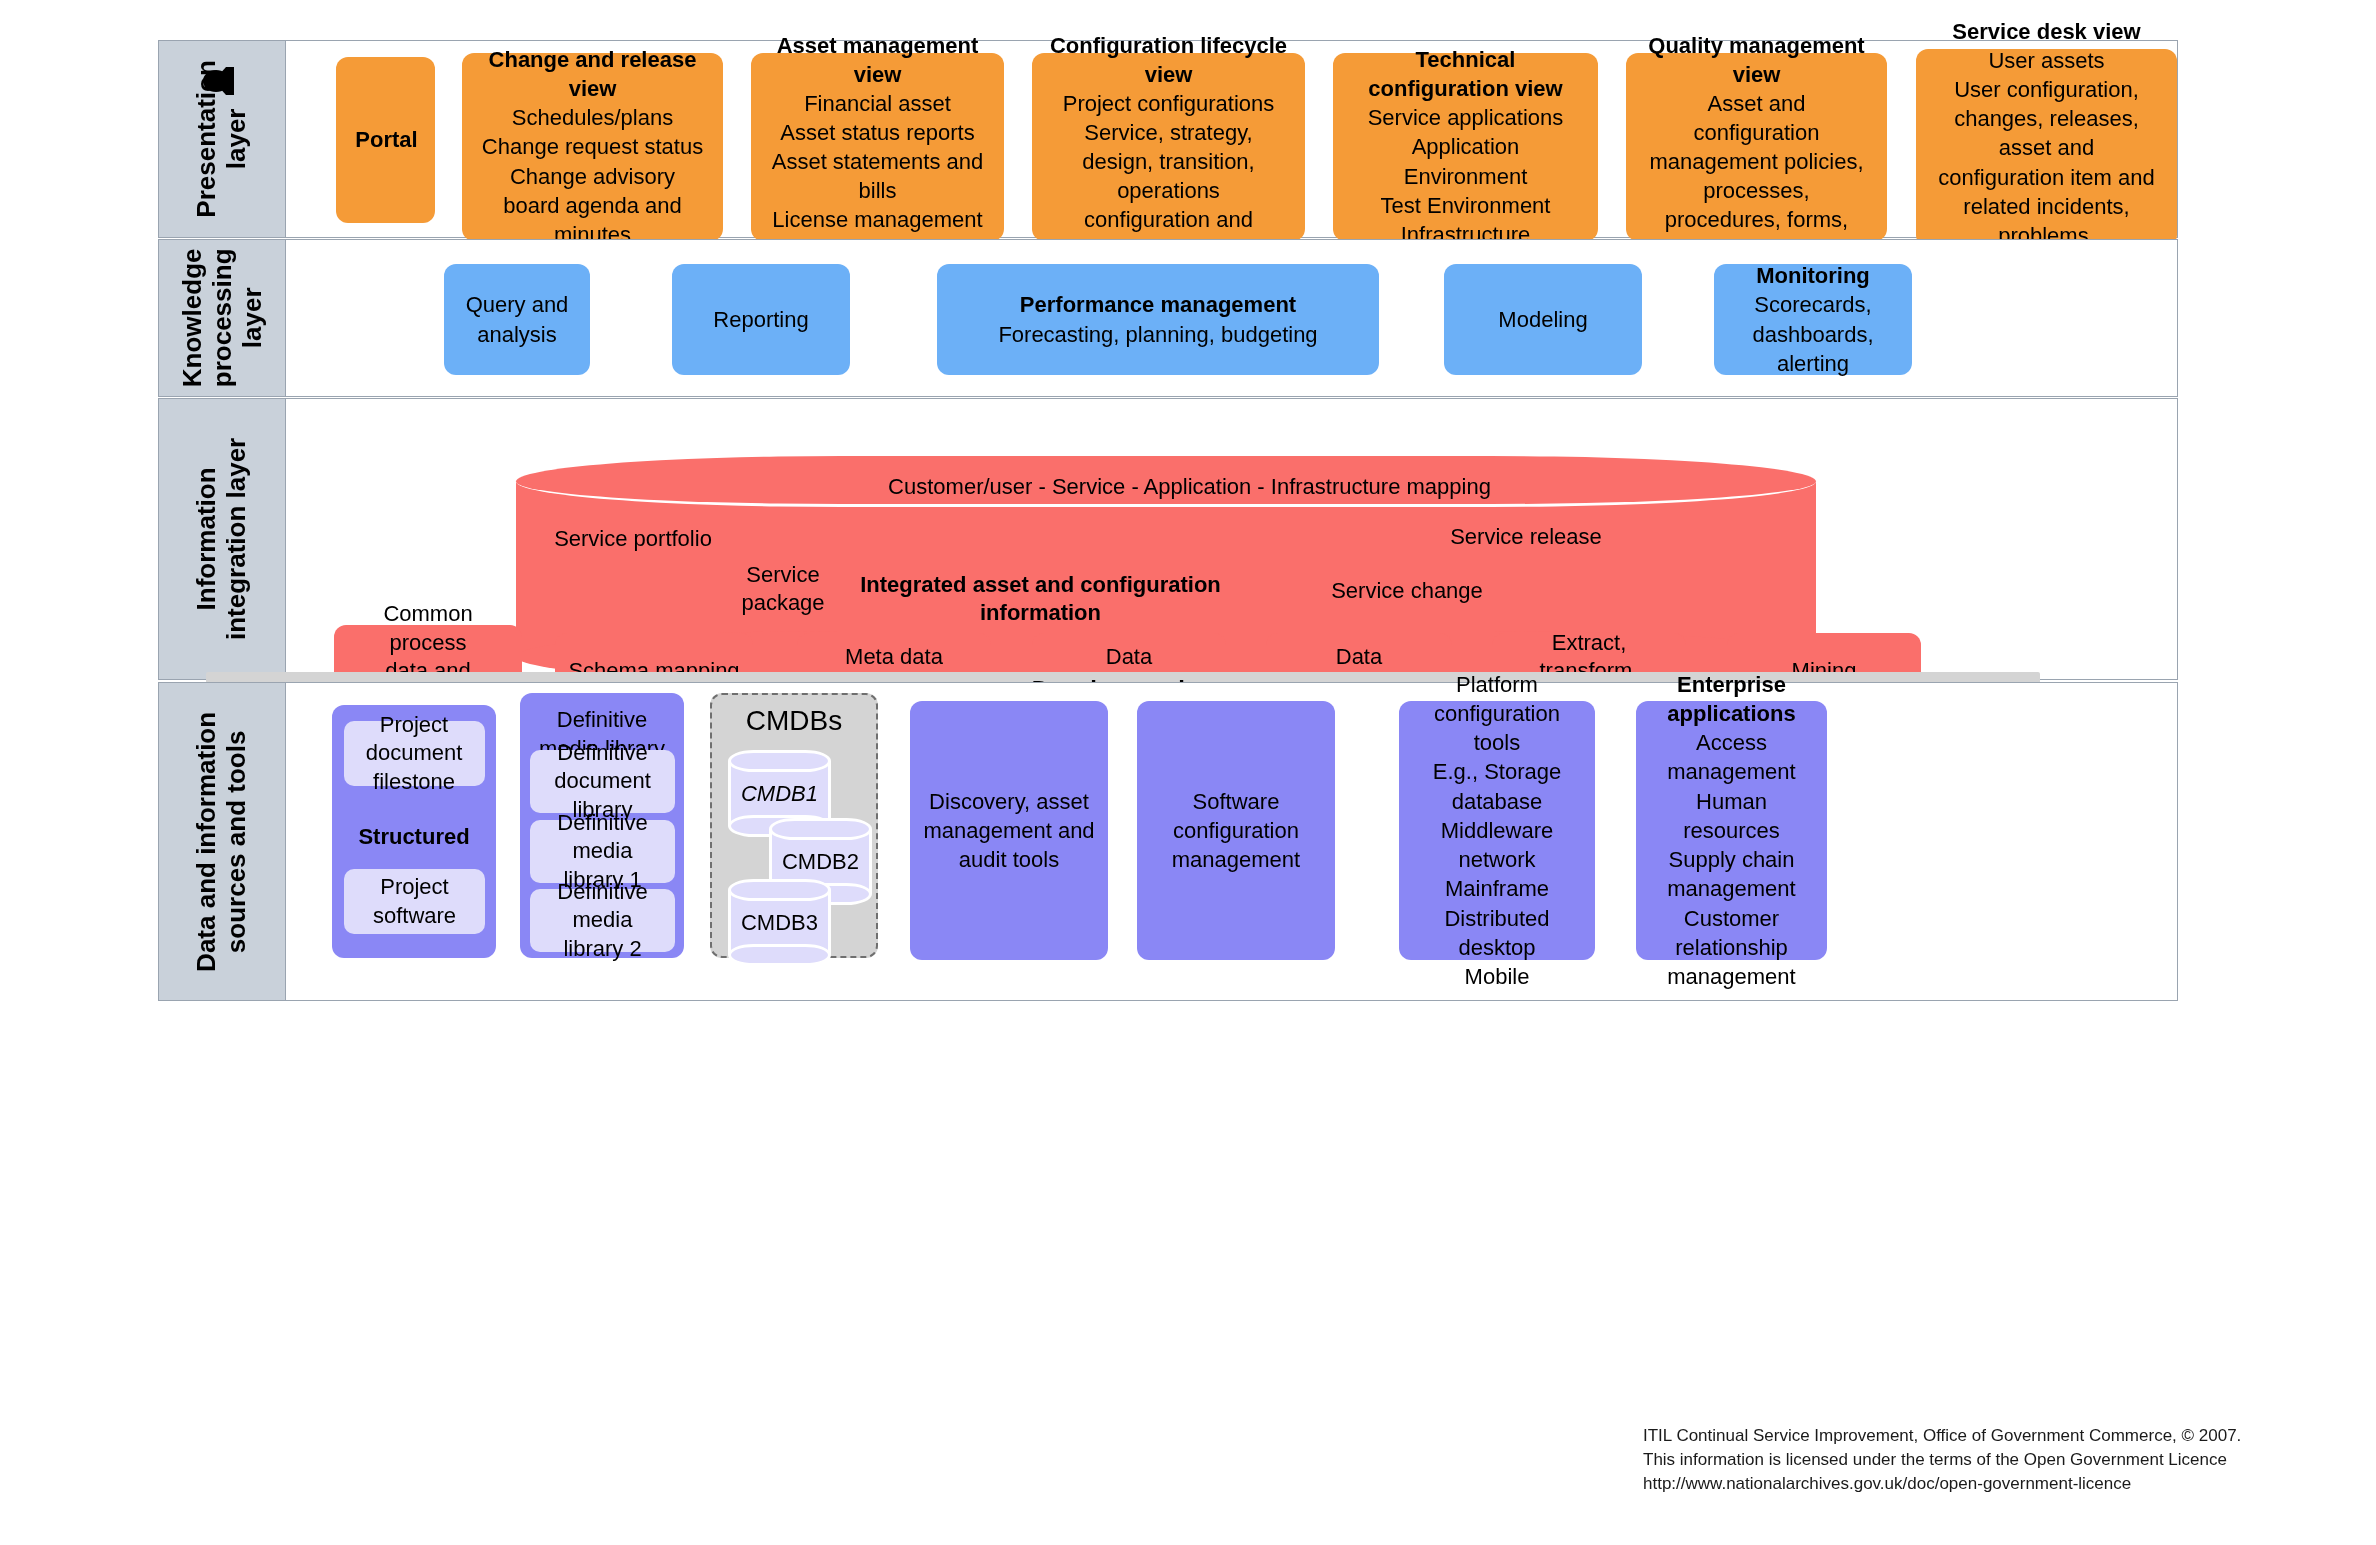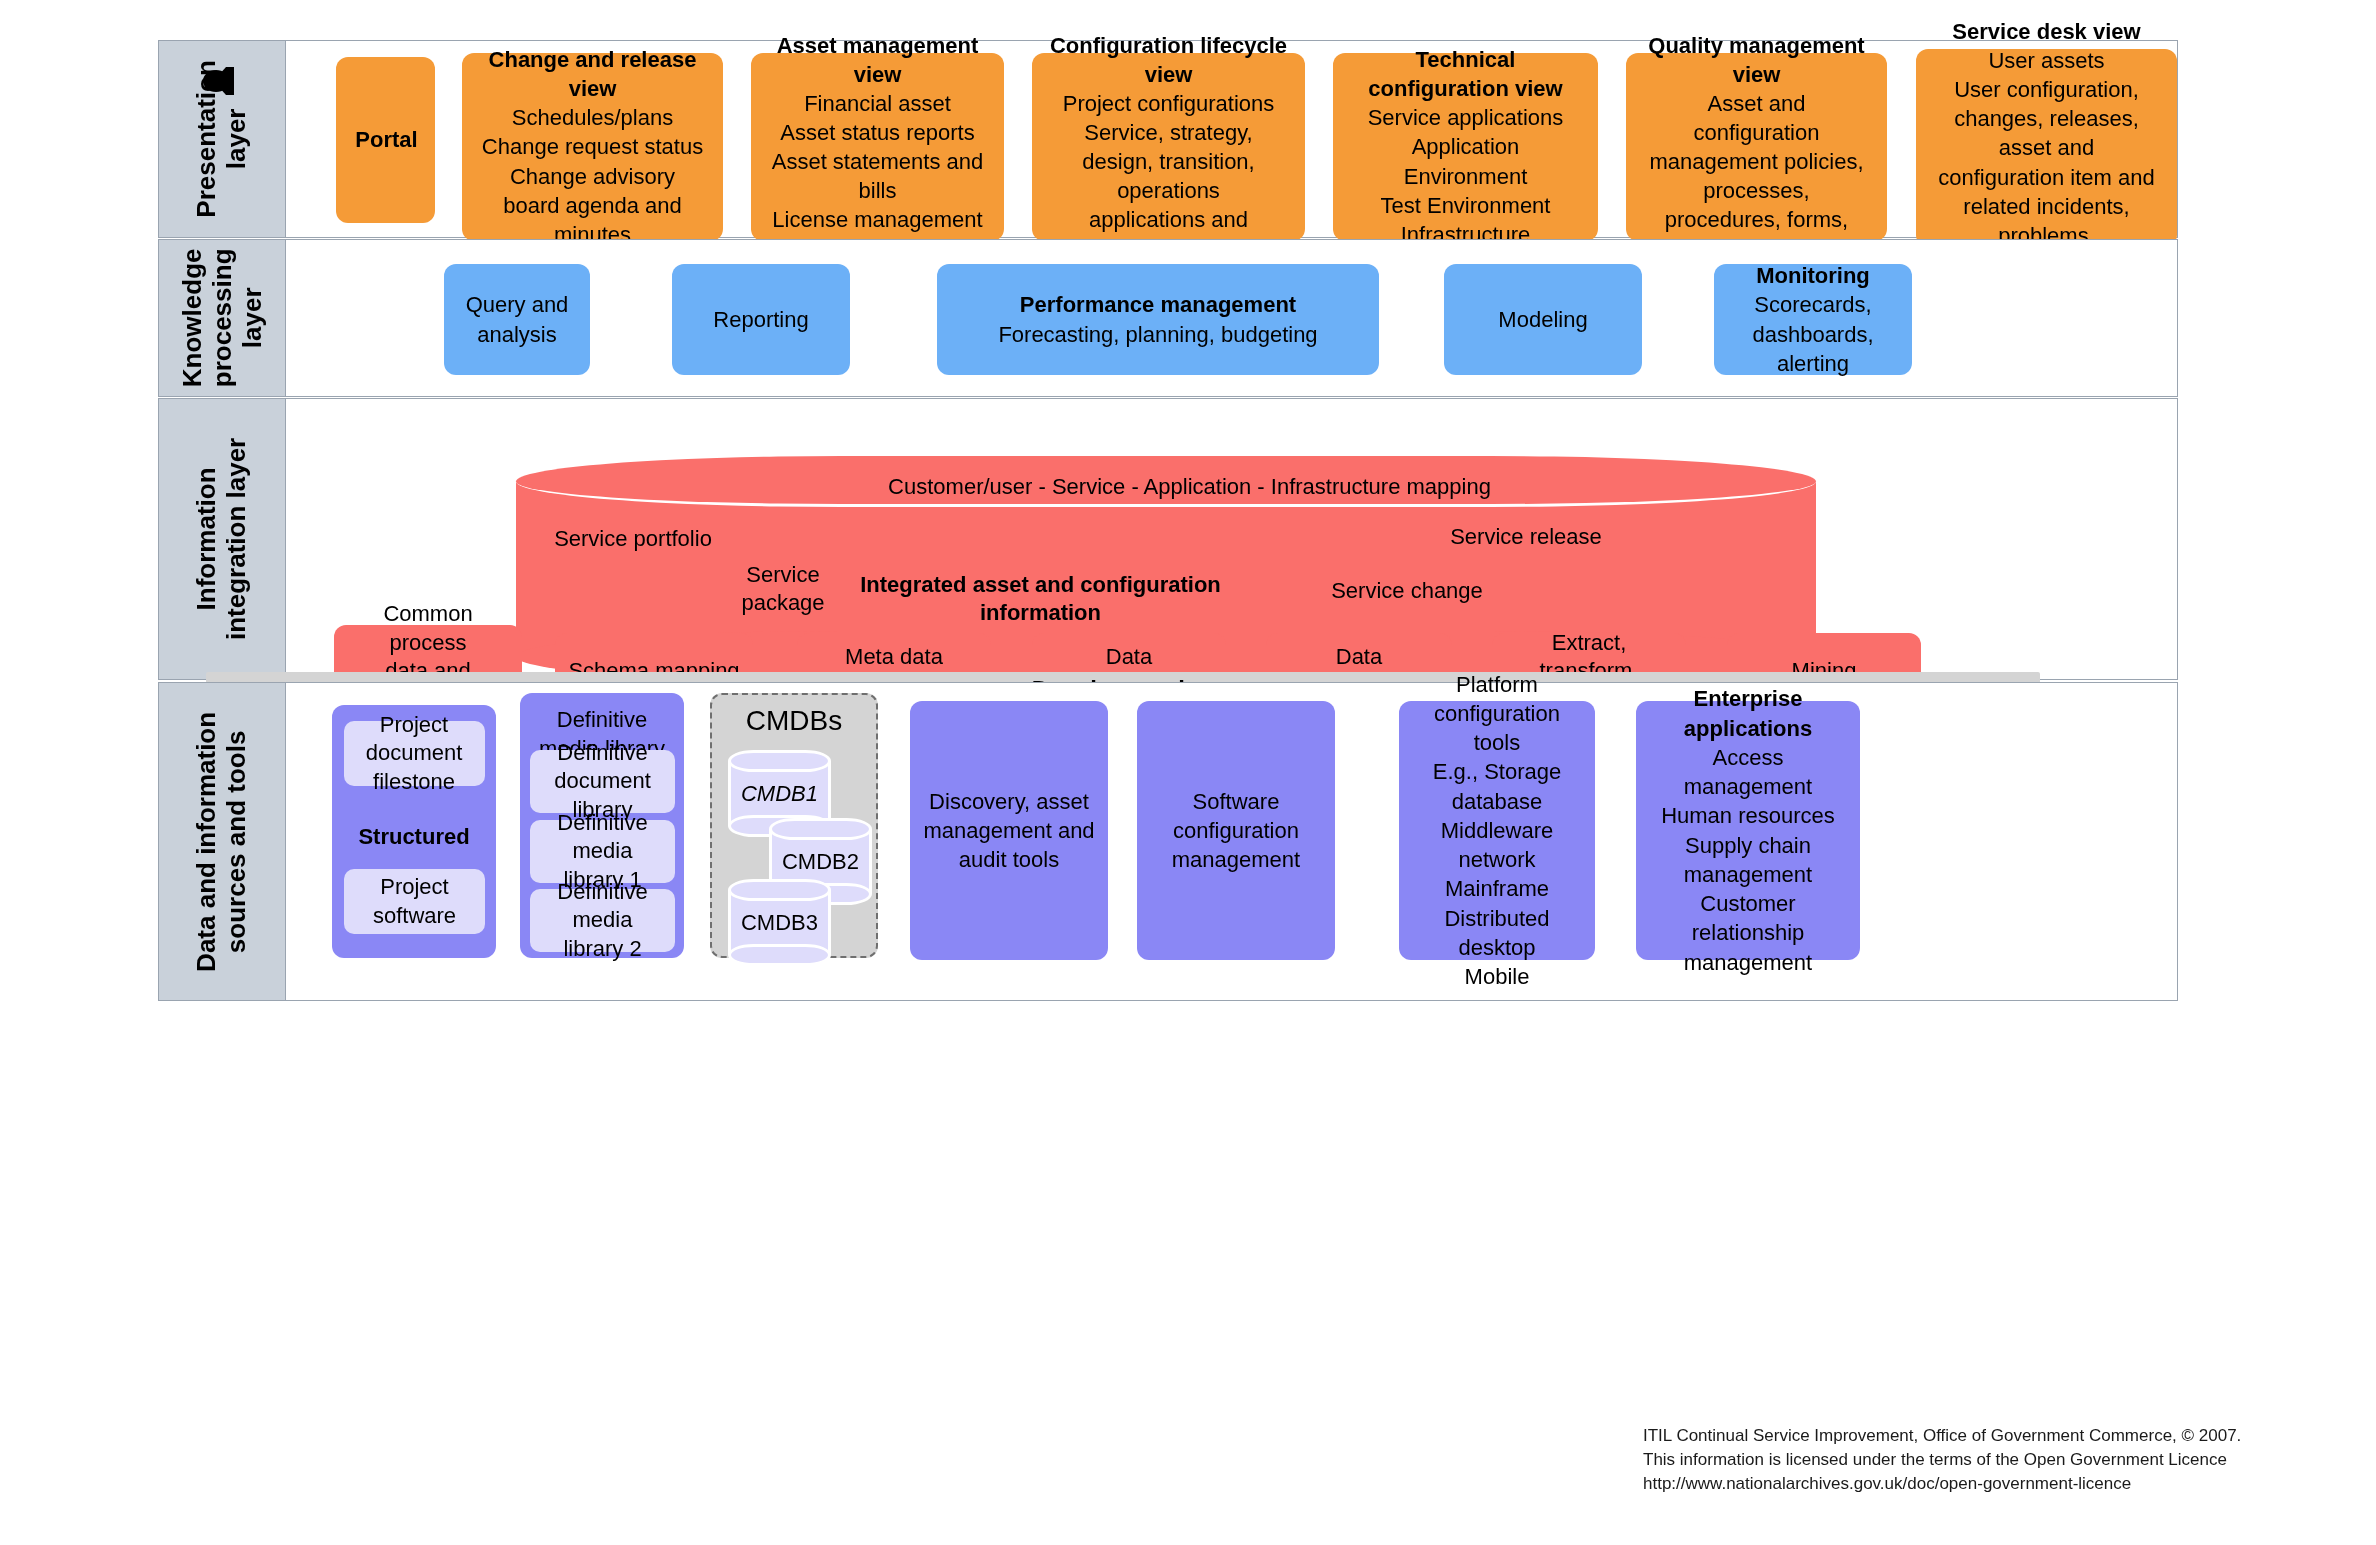--- a/index.html
+++ b/index.html
@@ -113,21 +113,21 @@
       </div>
       <div class="card orange" style="left:746px;top:12px;width:273px;height:188px;">
         <div class="t">
             <div>Configuration lifecycle view</div>
           </div>
         <div class="s">
             <div>Project configurations</div>
             <div>Service, strategy,</div>
             <div>design, transition,</div>
             <div>operations</div>
-            <div>applications and</div>
+            <div>configuration and</div>
             <div>baselines and changes</div>
           </div>
       </div>
       <div class="card orange" style="left:1047px;top:12px;width:265px;height:188px;">
         <div class="t">
             <div>Technical configuration view</div>
           </div>
         <div class="s">
             <div>Service applications</div>
             <div>Application</div>
@@ -373,21 +373,21 @@
             <div>Platform</div>
             <div>configuration tools</div>
             <div>E.g., Storage</div>
             <div>database</div>
             <div>Middleware network</div>
             <div>Mainframe</div>
             <div>Distributed desktop</div>
             <div>Mobile</div>
           </div>
       </div>
-      <div class="card purple" style="left:1350px;top:18px;width:224px;height:259px;">
+      <div class="card purple" style="left:1350px;top:18px;width:191px;height:259px;">
         <div class="t">
             <div>Enterprise applications</div>
           </div>
         <div class="s">
             <div>Access management</div>
             <div>Human resources</div>
             <div>Supply chain</div>
             <div>management</div>
             <div>Customer</div>
             <div>relationship</div>

